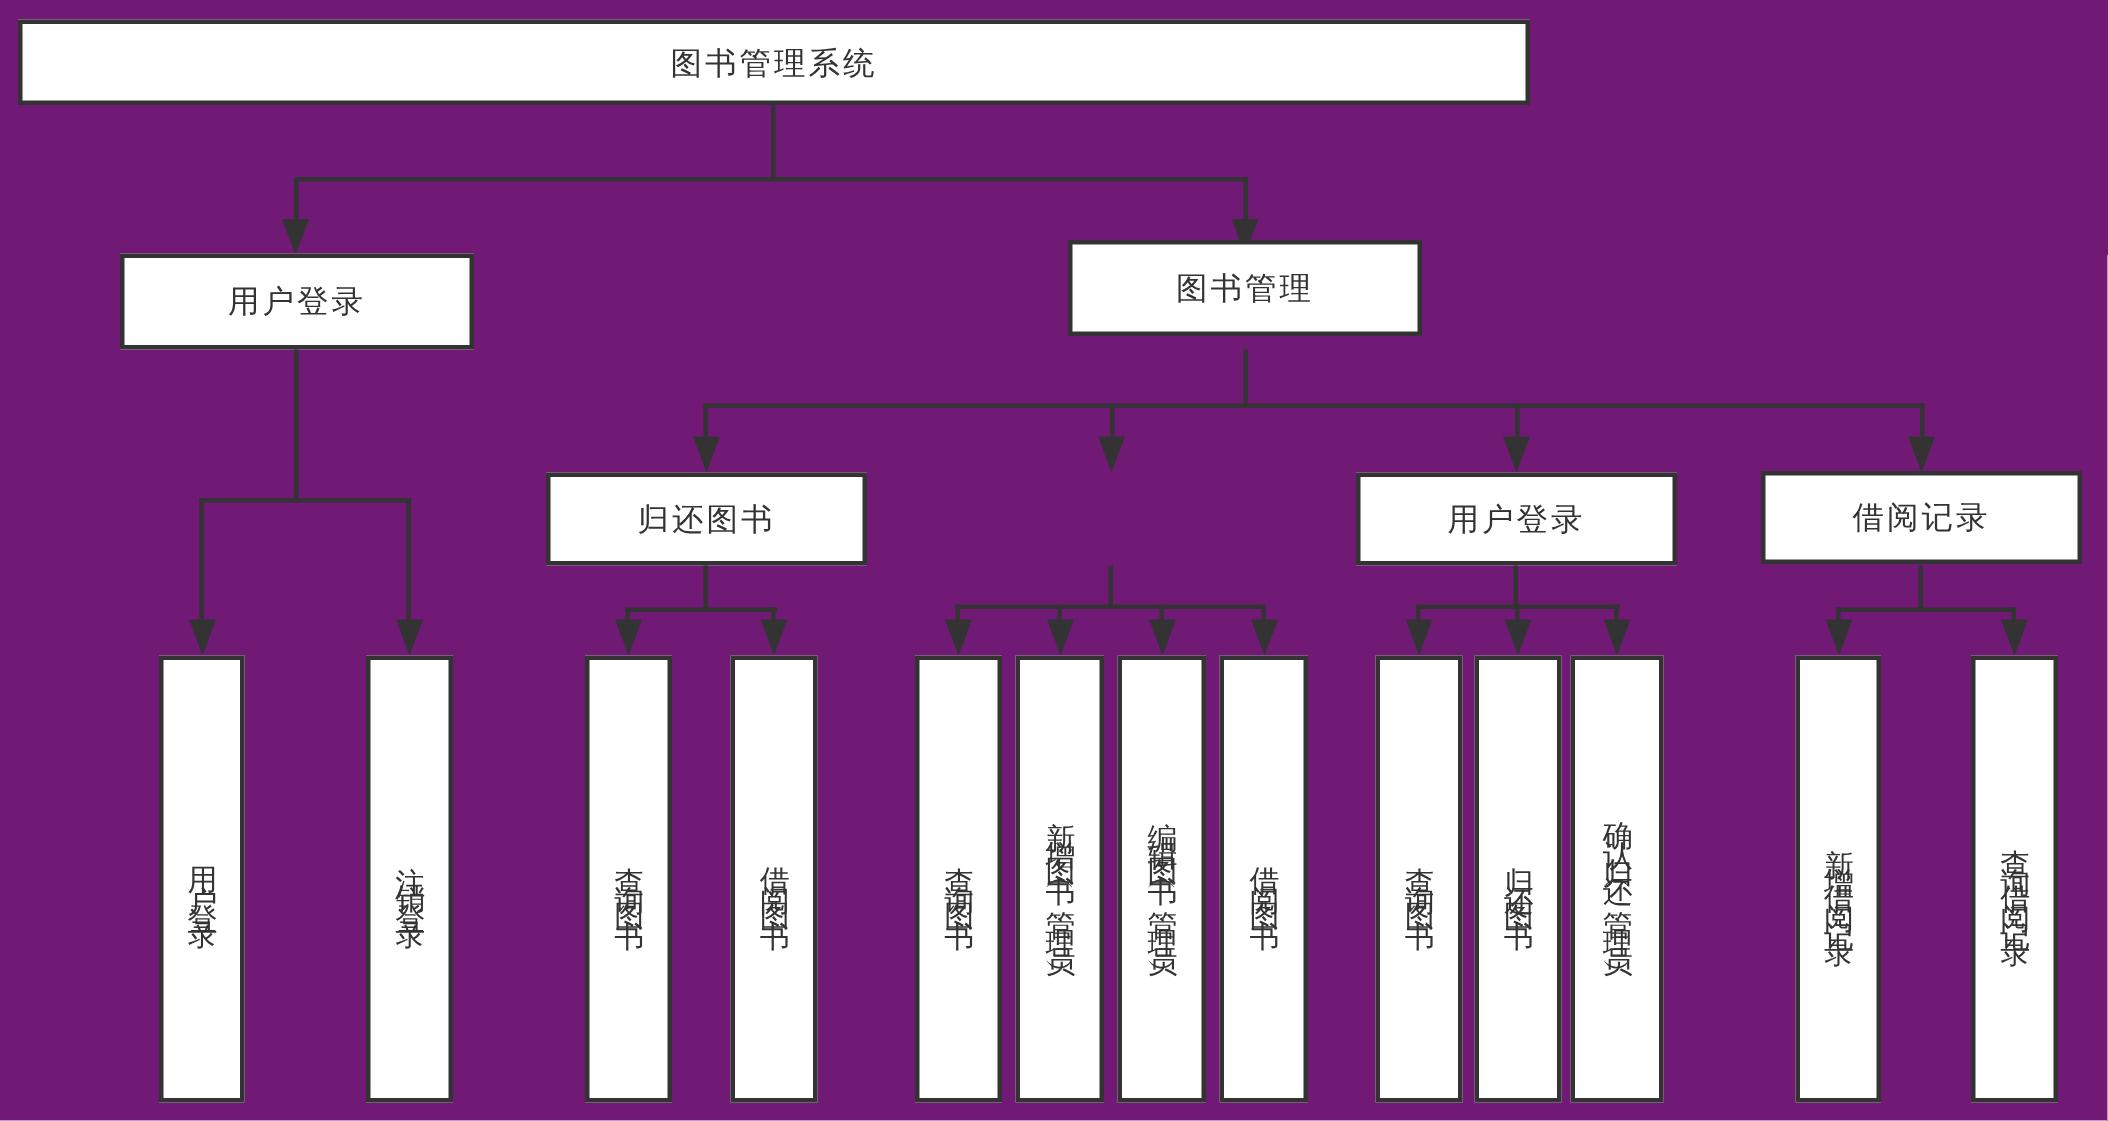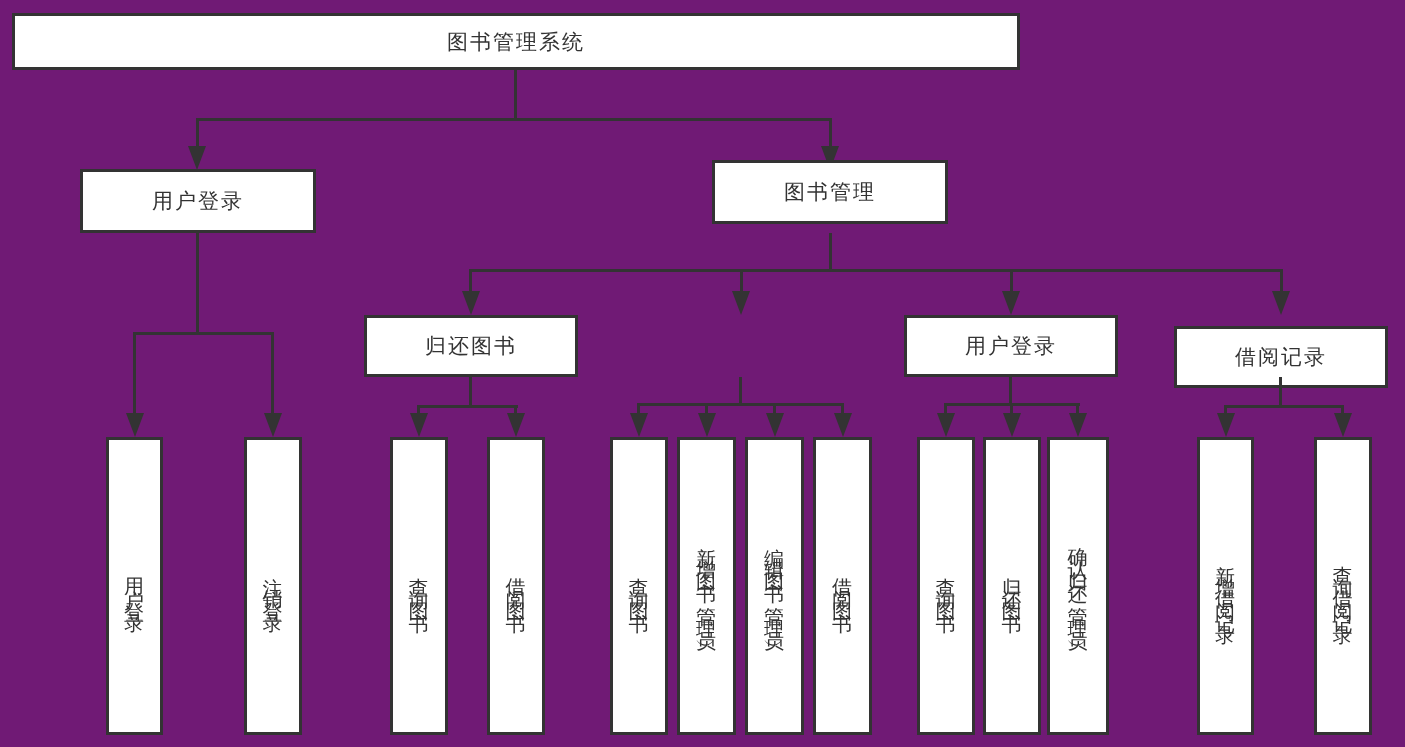--- a/index.html
+++ b/index.html
@@ -60,21 +60,21 @@
   <div class="arrow" style="left:462px;top:291px"></div>
   <div class="vline" style="left:740px;top:269px;height:22px"></div>
   <div class="arrow" style="left:732px;top:291px"></div>
   <div class="vline" style="left:1010px;top:269px;height:22px"></div>
   <div class="arrow" style="left:1002px;top:291px"></div>
   <div class="vline" style="left:1280px;top:269px;height:22px"></div>
   <div class="arrow" style="left:1272px;top:291px"></div>
 
   <div class="box hbox" style="left:364px;top:315px;width:214px;height:62px">归还图书</div>
   <div class="box hbox" style="left:904px;top:315px;width:214px;height:62px">用户登录</div>
-  <div class="box hbox" style="left:1174px;top:326px;width:214px;height:62px">借阅记录</div>
+  <div class="box hbox" style="left:1174px;top:314px;width:214px;height:62px">借阅记录</div>
 
   <div class="vline" style="left:469px;top:377px;height:31px"></div>
   <div class="hline" style="left:417px;top:405px;width:101px"></div>
   <div class="vline" style="left:417px;top:405px;height:10px"></div>
   <div class="arrow" style="left:410px;top:413px"></div>
   <div class="vline" style="left:514px;top:405px;height:10px"></div>
   <div class="arrow" style="left:507px;top:413px"></div>
 
   <div class="vline" style="left:739px;top:377px;height:29px"></div>
   <div class="hline" style="left:637px;top:403px;width:207px"></div>

